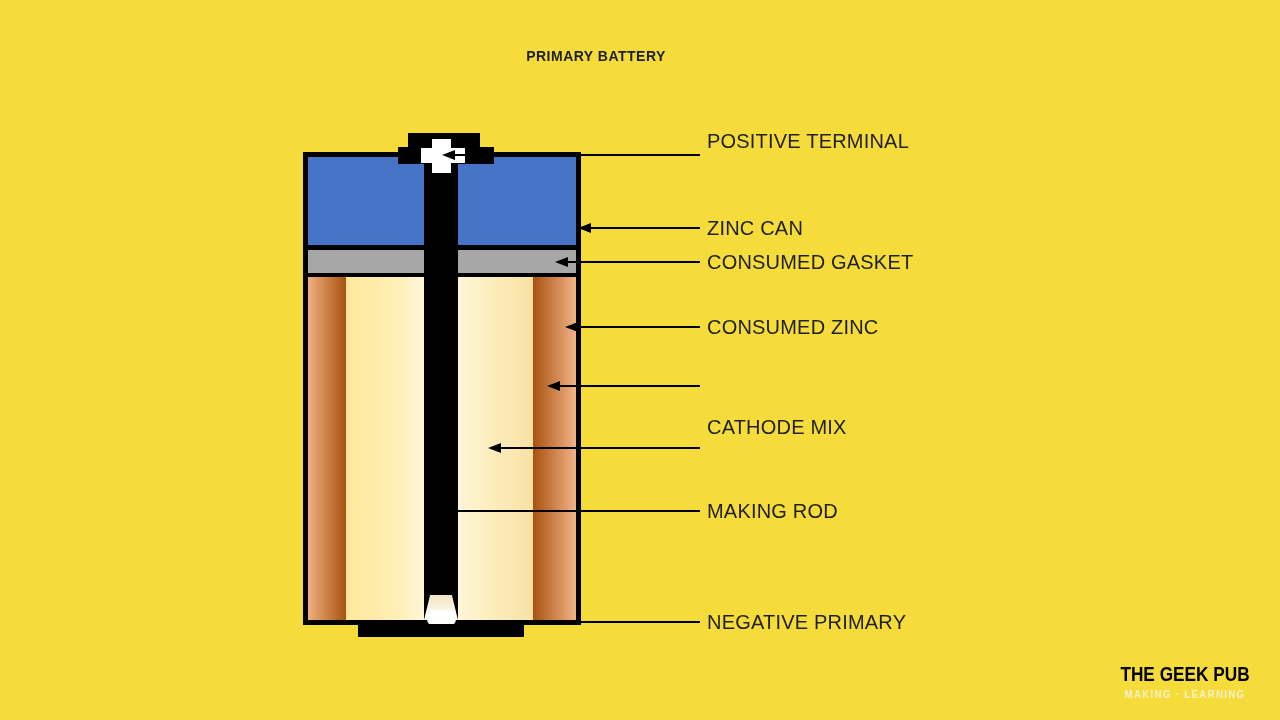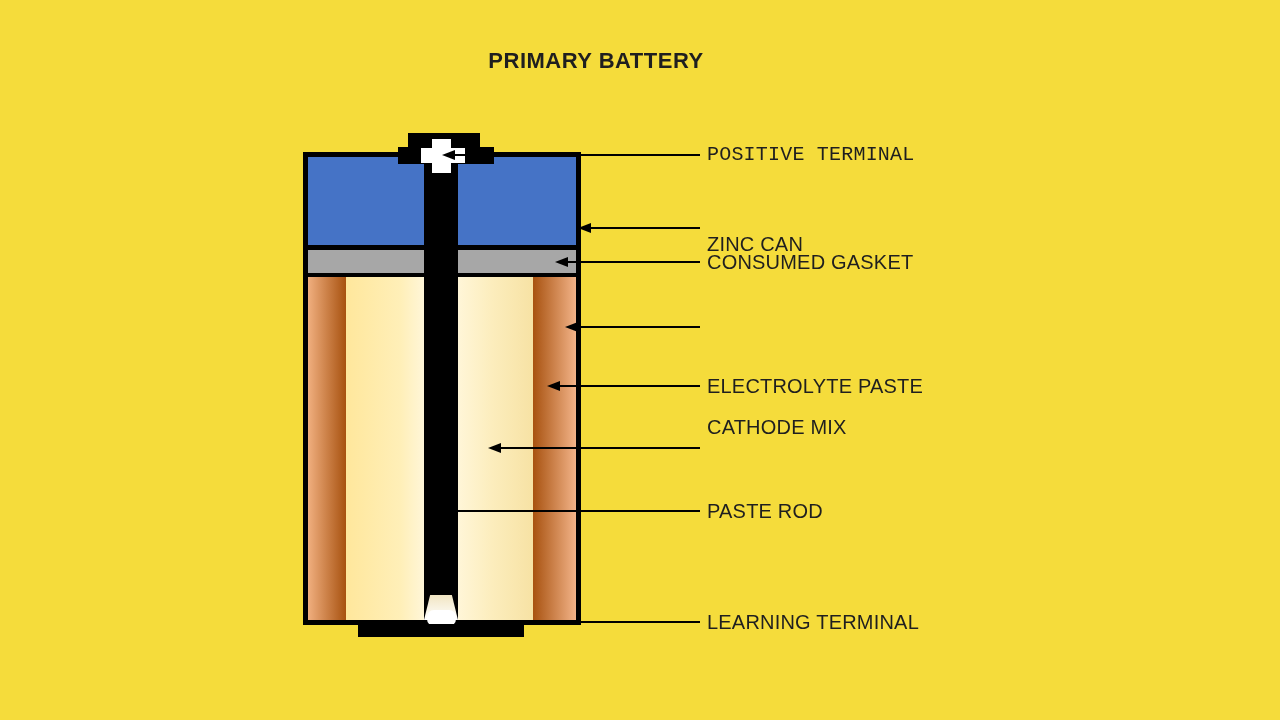--- a/index.html
+++ b/index.html
@@ -10,21 +10,21 @@
     position: relative;
     width: 1280px; height: 720px;
     background: var(--bg, #F5DC3B);
     overflow: hidden;
   }
 
   .title {
     position: absolute;
     top: 48px; left: 0; width: 1192px;
     text-align: center;
-    font-size: 22px; font-weight: bold;
+    font-size: 14px; font-weight: bold;
     letter-spacing: 0.5px;
     color: var(--label, #1F1F1F);
   }
 
   
   .battery-body {
     position: absolute;
     left: 303px; top: 152px;
     width: 278px; height: 473px;
     background: var(--ink, #000);
@@ -166,22 +166,26 @@
   <div class="leader" style="left:554px; top:385px; width:146px;"></div>
   <div class="arrowhead" style="left:547px; top:381px;"></div>
 
   <div class="leader" style="left:495px; top:447px; width:205px;"></div>
   <div class="arrowhead" style="left:488px; top:443px;"></div>
 
   <div class="leader" style="left:458px; top:510px; width:242px;"></div>
 
   <div class="leader" style="left:523px; top:621px; width:177px;"></div>
 
-  <div class="part-label" style="top:142px;font-family:Liberation Mono, monospace;">POSITIVE TERMINAL</div>
-  <div class="part-label" style="top:231px;">ZINC CAN</div>
+  <div class="part-label" style="top:128px;">POSITIVE TERMINAL</div>
+  <div class="part-label" style="top:215px;">ZINC CAN</div>
   <div class="part-label" style="top:249px;">CONSUMED GASKET</div>
-  <div class="part-label" style="top:373px;">ELECTROLYTE PASTE</div>
+  <div class="part-label" style="top:314px;">CONSUMED ZINC</div>
   <div class="part-label" style="top:414px;">CATHODE MIX</div>
-  <div class="part-label" style="top:498px;">PASTE ROD</div>
-  <div class="part-label" style="top:609px;">LEARNING TERMINAL</div>
+  <div class="part-label" style="top:498px;">MAKING ROD</div>
+  <div class="part-label" style="top:609px;">NEGATIVE PRIMARY</div>
 
+  <div class="logo">
+    <div class="logo-main">THE GEEK PUB</div>
+    <div class="logo-tagline">MAKING · LEARNING</div>
+  </div>
 
 </div>
 
 </body></html>

